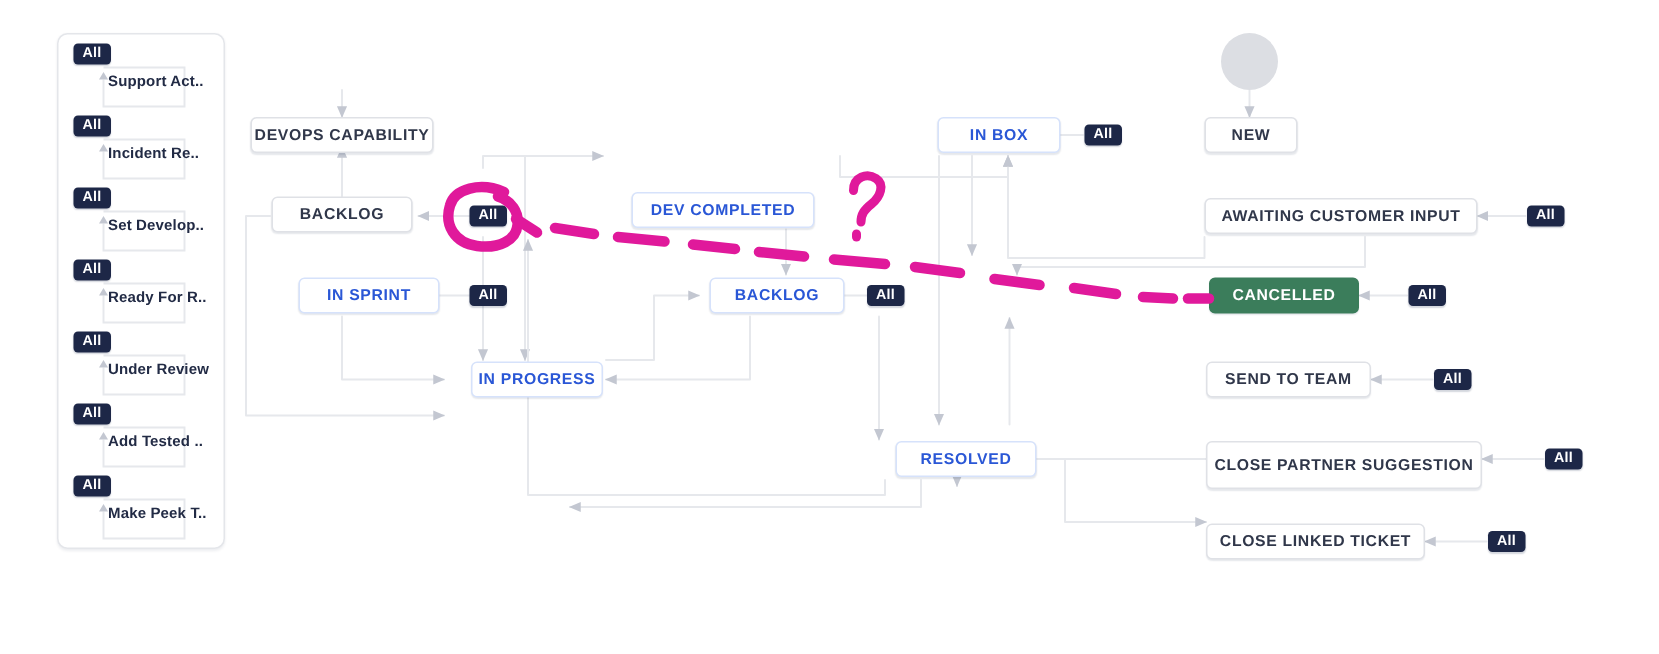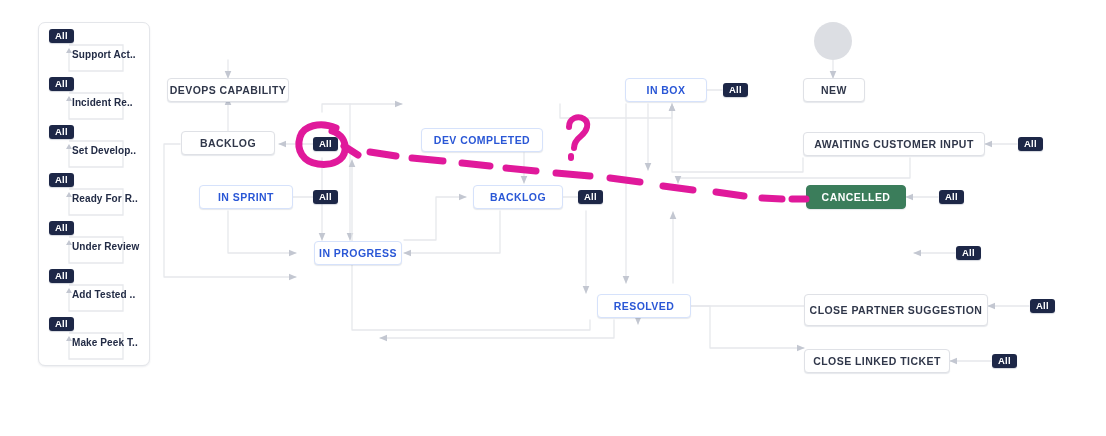--- a/index.html
+++ b/index.html
@@ -198,20 +198,21 @@
 
 
   <div class="node blue" style="left:579px;top:294px;width:94px;height:24px">RESOLVED</div>
 
   <div class="node" style="left:803px;top:78px;width:62px;height:24px">NEW</div>
 
   <div class="node" style="left:803px;top:132px;width:182px;height:24px">AWAITING CUSTOMER INPUT</div>
 
   <div class="node solid-green" style="left:806px;top:185px;width:100px;height:24px">CANCELLED</div>
 
+  <div class="node" style="left:804px;top:241px;width:110px;height:24px">SEND TO TEAM</div>
 
   <div class="node" style="left:804px;top:294px;width:184px;height:32px">CLOSE PARTNER SUGGESTION</div>
 
   <div class="node" style="left:804px;top:349px;width:146px;height:24px">CLOSE LINKED TICKET</div>
 
   <div class="badge" style="left:313px;top:137px">All</div>
   <div class="badge" style="left:313px;top:190px">All</div>
   <div class="badge" style="left:578px;top:190px">All</div>
   <div class="badge" style="left:723px;top:83px">All</div>
   <div class="badge" style="left:1018px;top:137px">All</div>

